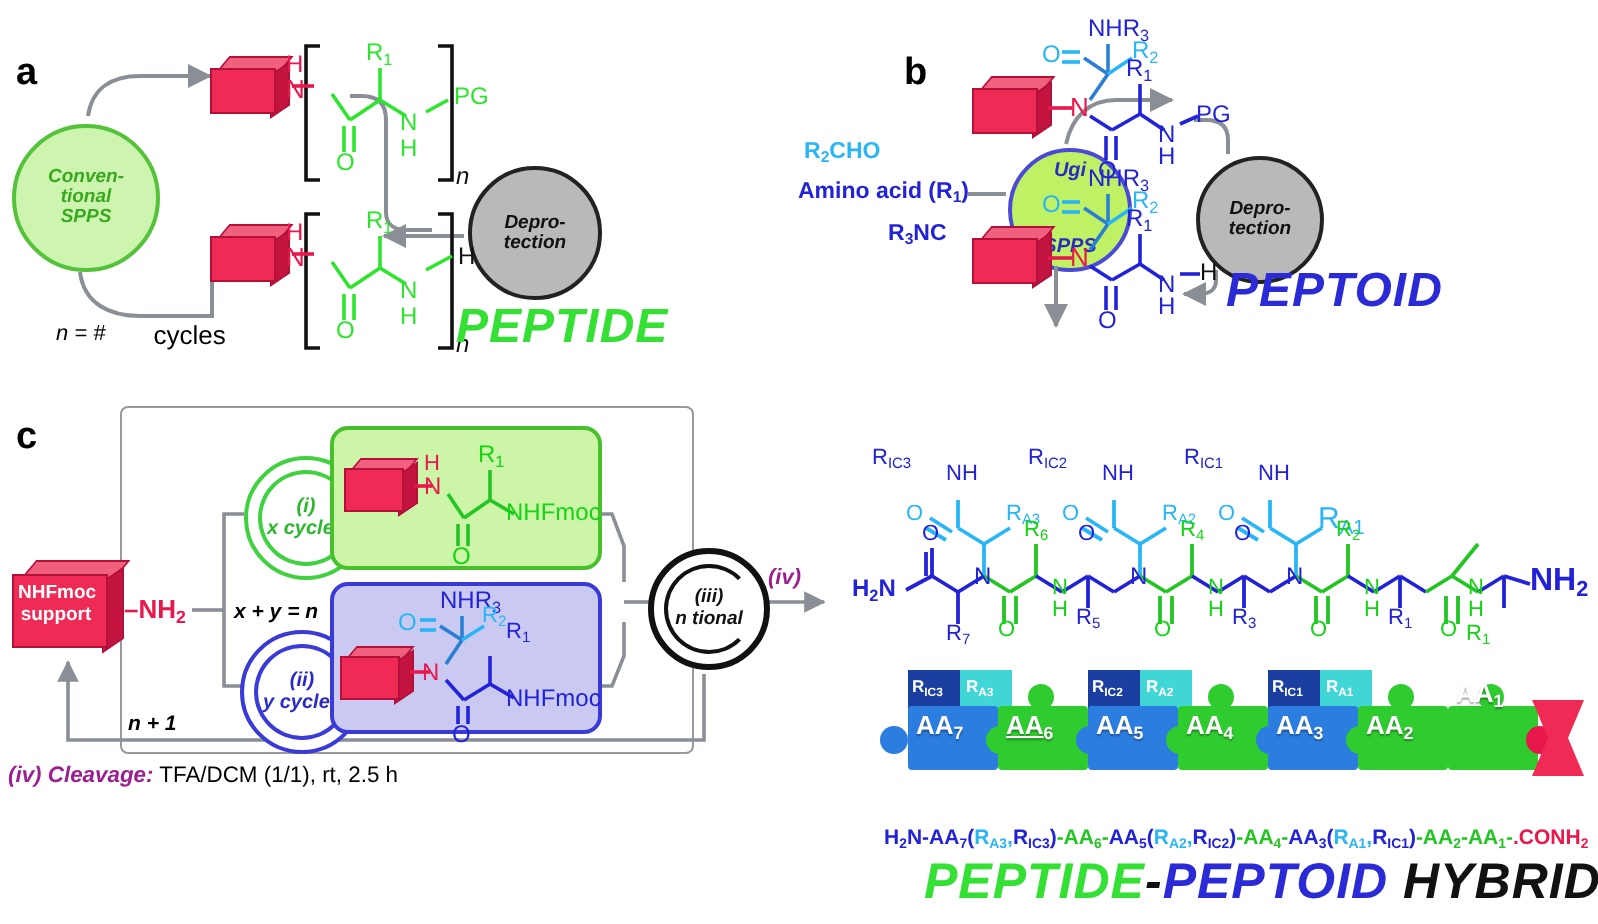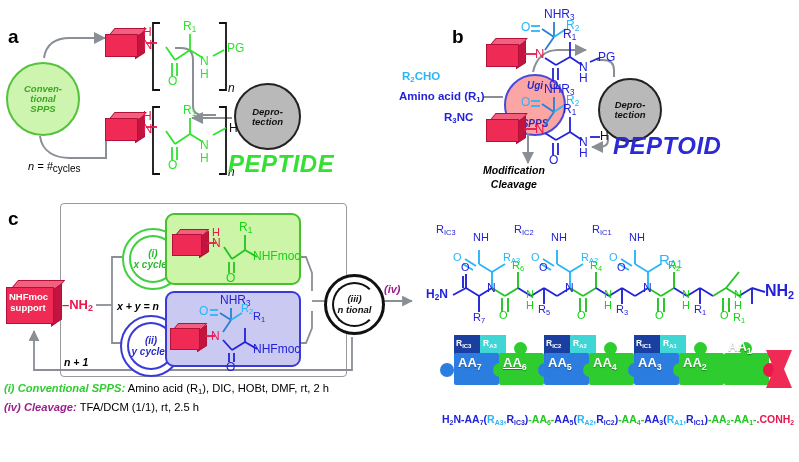--- a/index.html
+++ b/index.html
@@ -22,21 +22,21 @@
   .cube{position:absolute;}
   .cube .face{position:absolute;background:#ef2b55;border:1px solid #b3113a;}
   .cube .top{background:#f2607f;}
   .cube .side{background:#c2143f;}
 
   
   .circ{position:absolute;border-radius:50%;display:flex;flex-direction:column;
         align-items:center;justify-content:center;text-align:center;
         font-style:italic;font-weight:bold;line-height:1.05;}
   .circ-green{background:#cdf5b0;border:2px solid #54c23a;color:#3aa81f;}
-  .circ-violet{background:#fca5a5;border:2px solid #4a4ad6;color:#2b2bbe;gap:28px;}
+  .circ-violet{background:#bef264;border:2px solid #4a4ad6;color:#2b2bbe;gap:28px;}
   .circ-grey{background:#b9b9b9;border:2px solid #222;color:#111;}
 
   .cyc{position:absolute;border-radius:50%;display:flex;flex-direction:column;
        align-items:center;justify-content:center;text-align:center;
        font-style:italic;font-weight:bold;line-height:1.12;background:#fff;}
   .cyc-g{border:2.5px solid #3fd13f;color:#2cb82c;}
   .cyc-b{border:2.5px solid #3a3ad8;color:#2b2bc8;}
   .cyc-k{border:3px solid #111;color:#111;}
   .cyc-inner{position:absolute;border-radius:50%;}
   .cyc-g .cyc-inner{border:2px solid #3fd13f;border-right-color:transparent;}
@@ -155,21 +155,21 @@
   <div class="abs chem red" style="left:143px;top:110px;font-size:12px;">H</div>
   <div class="abs chem red" style="left:143px;top:122px;font-size:13px;">N</div>
   <div class="abs chem grn" style="left:183px;top:104px;font-size:12px;">R<sub>1</sub></div>
   <div class="abs chem grn" style="left:168px;top:159px;font-size:12px;">O</div>
   <div class="abs chem grn" style="left:200px;top:139px;font-size:12px;">N</div>
   <div class="abs chem grn" style="left:200px;top:152px;font-size:12px;">H</div>
   <div class="abs chem blk" style="left:229px;top:122px;font-size:12px;">H</div>
   <div class="abs chem blk" style="left:228px;top:166px;font-size:12px;font-style:italic;">n</div>
 
   <div class="abs" style="left:28px;top:160px;font-size:11px;">
-    <span style="font-style:italic;">n = #</span><span style="font-size:10px;vertical-align:-2px;">cycles</span>
+    <span style="font-style:italic;">n = #</span><span style="font-size:13px;vertical-align:-2px;margin-left:24px;">cycles</span>
   </div>
 
   <div class="bigword grn" style="left:228px;top:150px;font-size:24px;color:#33e033;">PEPTIDE</div>
 </div>
 
 <div class="abs panel-letter" style="left:452px;top:26px;">b</div>
 
 <div class="abs" style="left:400px;top:0;width:399px;height:195px;">
 
   <div class="abs chem cyn" style="left:2px;top:71px;font-weight:bold;font-size:11.5px;">R<sub>2</sub>CHO</div>
@@ -255,24 +255,20 @@
   <div class="abs chem blu" style="left:144px;top:83px;font-size:12px;">NHR<sub>3</sub></div>
   <div class="abs chem cyn" style="left:121px;top:96px;font-size:12px;">O</div>
   <div class="abs chem cyn" style="left:166px;top:94px;font-size:12px;">R<sub>2</sub></div>
   <div class="abs chem red" style="left:135px;top:122px;font-size:13px;">N</div>
   <div class="abs chem blu" style="left:163px;top:103px;font-size:12px;">R<sub>1</sub></div>
   <div class="abs chem blu" style="left:149px;top:154px;font-size:12px;">O</div>
   <div class="abs chem blu" style="left:179px;top:136px;font-size:12px;">N</div>
   <div class="abs chem blu" style="left:179px;top:147px;font-size:12px;">H</div>
   <div class="abs chem blk" style="left:200px;top:130px;font-size:12px;">H</div>
 
-  <div class="abs" style="left:83px;top:163px;font-size:10.5px;font-style:italic;font-weight:bold;line-height:14px;text-align:center;">
-    <div>Modification</div>
-    <div>Cleavage</div>
-  </div>
 
   <div class="bigword" style="left:213px;top:132px;font-size:24px;color:#2a2ad6;">PEPTOID</div>
 </div>
 
 <div class="abs panel-letter" style="left:8px;top:208px;">c</div>
 
 <div class="abs" style="left:0;top:195px;width:799px;height:267px;">
 
   <div class="rbox box-outline" style="left:60px;top:8px;width:285px;height:172px;"></div>
 
@@ -378,25 +374,20 @@
   </svg>
   <div class="abs chem blu" style="left:220px;top:99px;font-size:12px;">NHR<sub>3</sub></div>
   <div class="abs chem cyn" style="left:199px;top:110px;font-size:12px;">O</div>
   <div class="abs chem cyn" style="left:241px;top:108px;font-size:11px;">R<sub>2</sub></div>
   <div class="abs chem blu" style="left:253px;top:116px;font-size:11px;">R<sub>1</sub></div>
   <div class="abs chem red" style="left:211px;top:135px;font-size:12px;">N</div>
   <div class="abs chem blu" style="left:226px;top:166px;font-size:12px;">O</div>
   <div class="abs chem blu" style="left:253px;top:148px;font-size:12px;">NHFmoc</div>
 
   <div class="legend" style="left:4px;top:186px;">
-    <div>
-      <span class="lg-label lg-i">(i)</span>
-      <span class="lg-label lg-i">Conventional SPPS:</span>
-      <span>Amino acid (R<sub>1</sub>), DIC, HOBt, DMF, rt, 2 h</span>
-    </div>
     <div>
       <span class="lg-label lg-iv">(iv)</span>
       <span class="lg-label lg-iv">Cleavage:</span>
       <span>TFA/DCM (1/1), rt, 2.5 h</span>
     </div>
   </div>
 
   <div class="abs" style="left:420px;top:5px;width:379px;height:145px;">
     <svg style="position:absolute;left:0;top:0;width:379px;height:145px;">
 
@@ -569,14 +560,17 @@
     <div class="pz-lbl" style="left:67px;top:20px;text-decoration:underline;">AA<sub>6</sub></div>
     <div class="pz-lbl" style="left:112px;top:20px;">AA<sub>5</sub></div>
     <div class="pz-lbl" style="left:157px;top:20px;">AA<sub>4</sub></div>
     <div class="pz-lbl" style="left:202px;top:20px;">AA<sub>3</sub></div>
     <div class="pz-lbl" style="left:247px;top:20px;">AA<sub>2</sub></div>
     <div class="pz-lbl" style="left:292px;top:4px;">AA<sub>1</sub></div>
   </div>
 
   <div class="seq" style="left:442px;top:218px;"><span style="color:#2222d8">H<sub>2</sub>N-AA<sub>7</sub>(</span><span style="color:#29b6f6">R<sub>A3</sub>,</span><span style="color:#2222d8">R<sub>IC3</sub>)</span><span style="color:#22c522">-AA<sub>6</sub>-</span><span style="color:#2222d8">AA<sub>5</sub>(</span><span style="color:#29b6f6">R<sub>A2</sub>,</span><span style="color:#2222d8">R<sub>IC2</sub>)</span><span style="color:#22c522">-AA<sub>4</sub>-</span><span style="color:#2222d8">AA<sub>3</sub>(</span><span style="color:#29b6f6">R<sub>A1</sub>,</span><span style="color:#2222d8">R<sub>IC1</sub>)</span><span style="color:#22c522">-AA<sub>2</sub>-AA<sub>1</sub>-</span><span style="color:#e8184c">.CONH<sub>2</sub></span></div>
 
+  <div class="abs" style="left:462px;top:232px;font-style:italic;font-weight:bold;font-size:25px;letter-spacing:.5px;white-space:nowrap;">
+    <span style="color:#33e033;">PEPTIDE</span><span style="color:#111;">-</span><span style="color:#2a2ad6;">PEPTOID</span><span style="color:#111;"> HYBRID</span>
+  </div>
 
 </div>
 
 </body></html>

